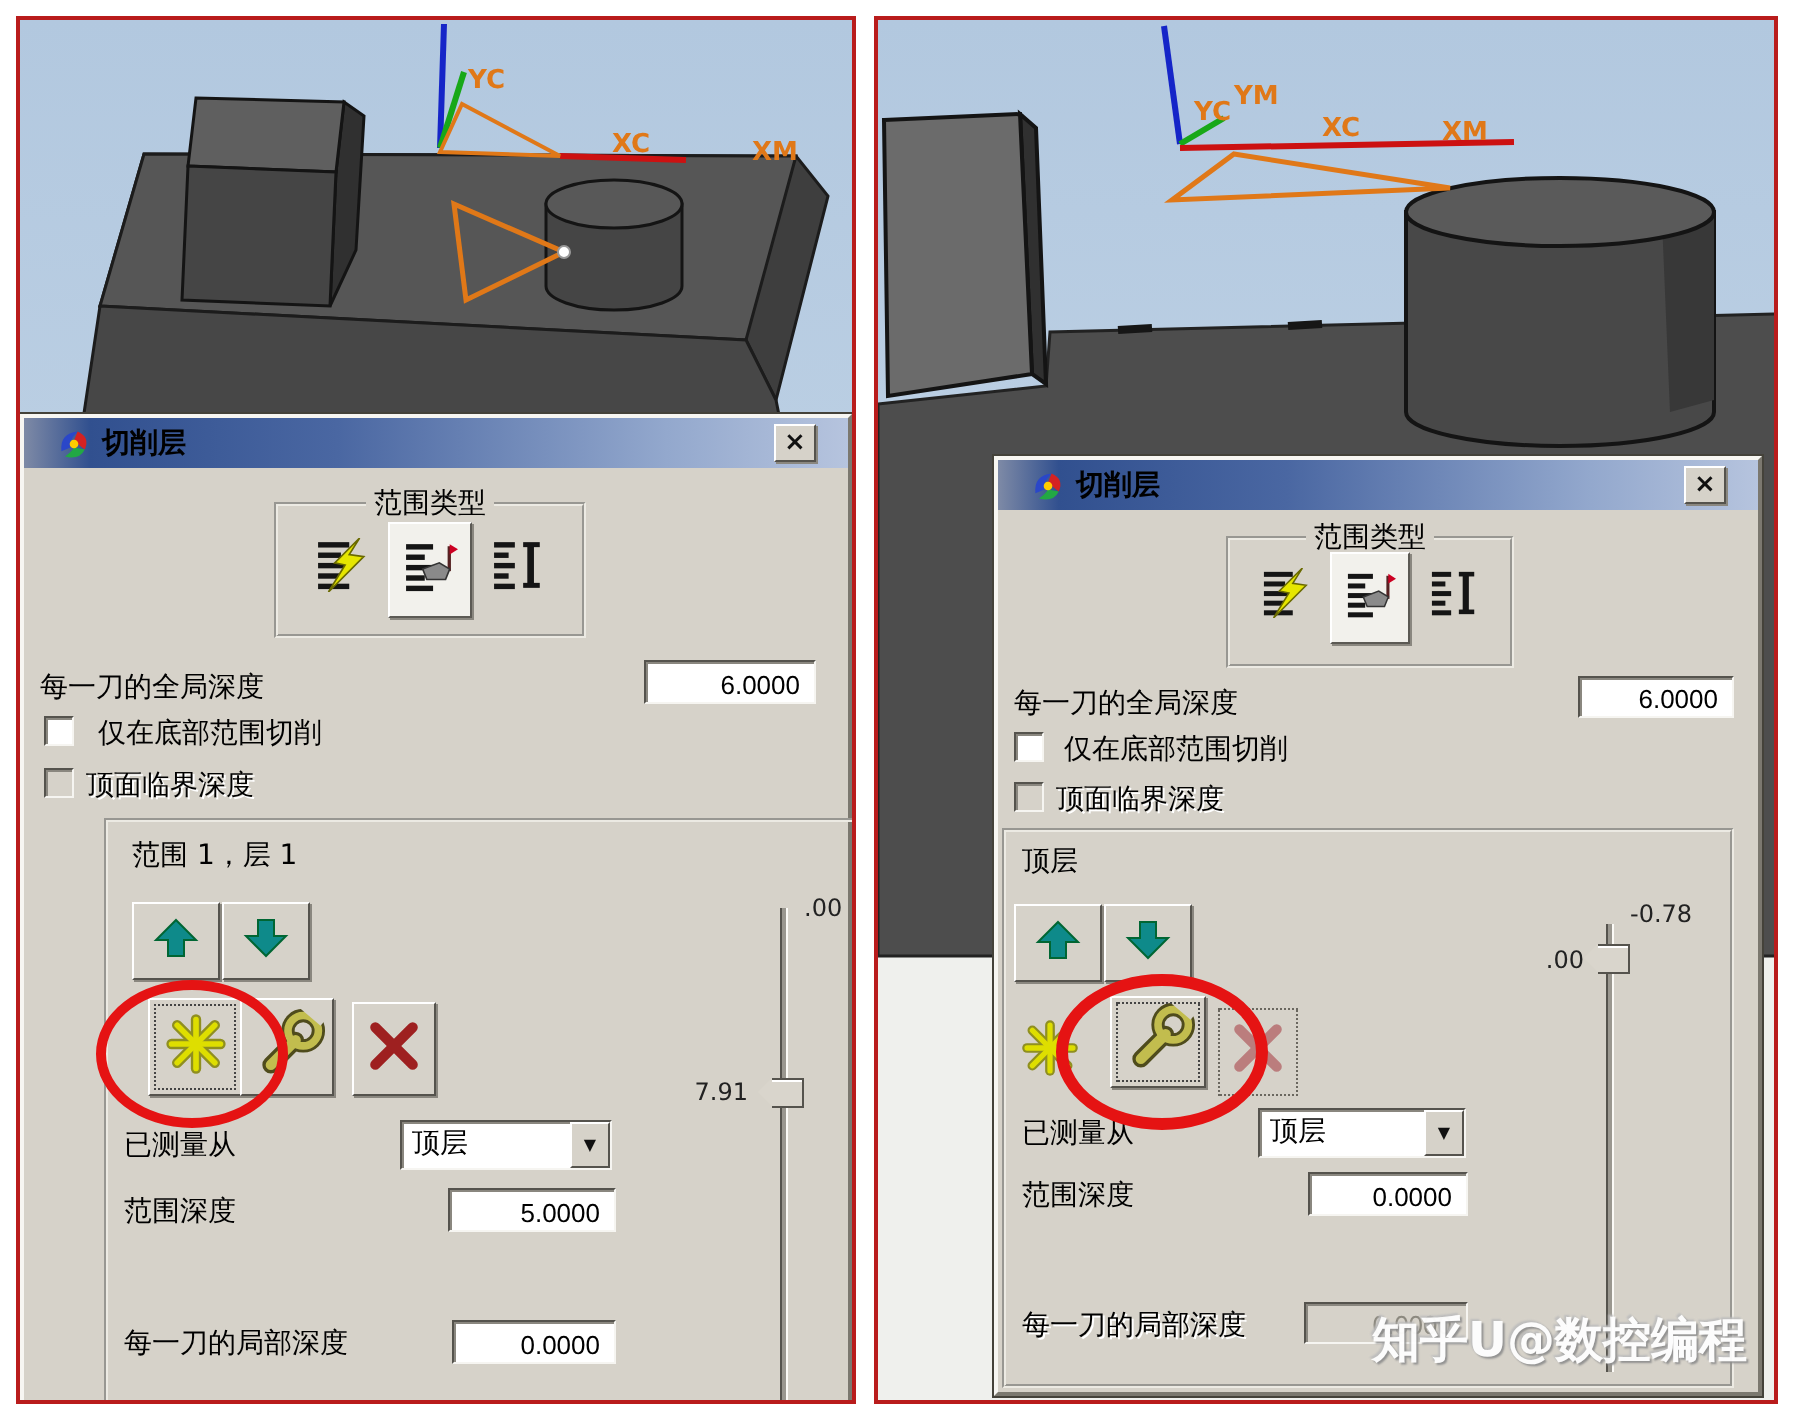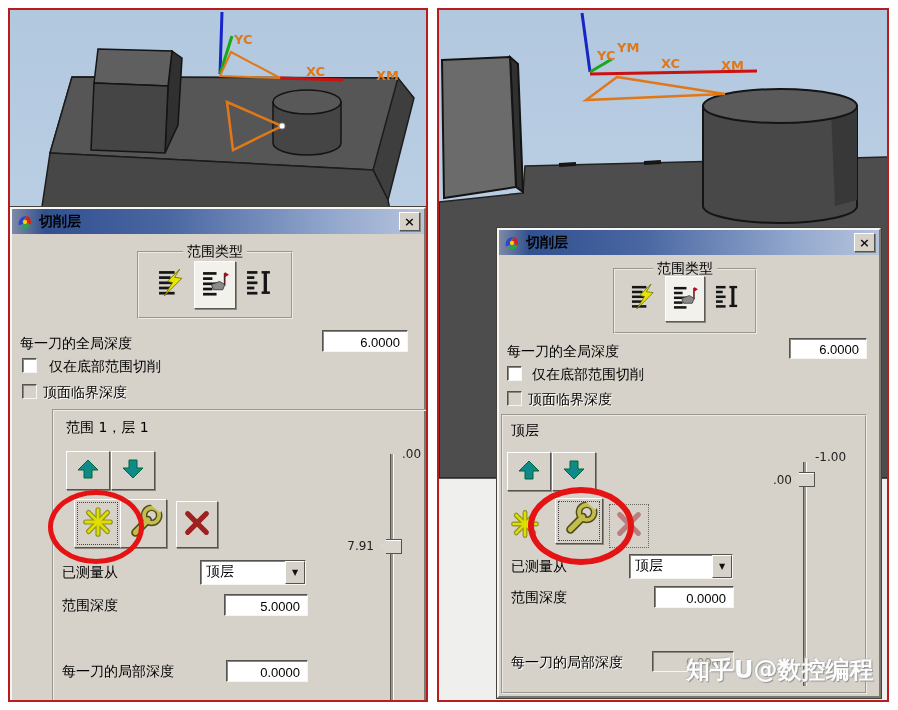--- a/index.html
+++ b/index.html
@@ -4,21 +4,21 @@
 <style>
   html,body{margin:0;padding:0;}
   .page{position:relative;width:898px;height:710px;background:#fff;overflow:hidden;
         font-family:"DejaVu Sans","Liberation Sans",sans-serif;}
   .panel{position:absolute;border:2px solid #b91c1c;background:#b9cee3;overflow:hidden;}
   .viewport{position:absolute;left:0;top:0;}
   
   .dialog{position:absolute;background:#d6d2c9;border:2px solid;
           border-color:#f7f6f2 #7b786f #7b786f #f7f6f2;box-shadow:0 0 0 1px #44423a;}
   .titlebar{position:absolute;left:0;top:0;right:0;height:25px;display:flex;align-items:center;
-            padding:0 4px;gap:5px;
+            padding:0 16px;gap:5px;
             background:linear-gradient(90deg,#7e8aa6 0%,#31508f 8%,#4a67a2 38%,#93a8cd 78%,#b6c4de 100%);}
   .tbtitle{font-size:14px;font-weight:bold;color:#000;white-space:nowrap;}
   .closebtn{margin-left:auto;width:19px;height:17px;background:#d6d2c9;border:1px solid;
             border-color:#fff #55534d #55534d #fff;box-shadow:1px 1px 0 #8a877f;
             display:flex;align-items:center;justify-content:center;
             font-size:13px;font-weight:bold;color:#111;line-height:1;}
   .lbl{position:absolute;font-size:14px;color:#000;white-space:nowrap;}
   .dis{color:#000000;text-shadow:1px 1px 0 #fff;}
   .tfield{position:absolute;background:#fff;border:1px solid;border-color:#55534d #f6f5f1 #f6f5f1 #55534d;
           box-shadow:inset 1px 1px 0 #8a877f;font-size:13px;color:#000;text-align:right;
@@ -422,21 +422,21 @@
           <span class="combo-arrow">▼</span>
         </div>
 
         <span class="lbl" style="left:8px;top:173px;">范围深度</span>
         <input class="tfield" style="left: 151px; top: 170px; width: 80px; height: 22px;" readonly="" value="0.0000">
 
         <span class="lbl dis" style="left:8px;top:238px;">每一刀的局部深度</span>
         <input class="tfield dised" style="left: 149px; top: 235px; width: 82px; height: 21px;" readonly="" value="0.0000">
 
         <div class="track" style="left:300px;top:46px;height:224px;"></div>
-        <span class="sl-lbl" style="left:312px;top:34px;">-1.00</span>
+        <span class="sl-lbl" style="left:312px;top:34px;">-0.78</span>
         <div class="thumb" style="left:296px;top:56px;"></div>
         <span class="sl-lbl r" style="left:249px;top:57px;width:40px;">.00</span>
       </div>
     </div>
   </div>
 
   <div class="watermark" style="left:686px;top:654px;">知乎U@数控编程</div>
 </div>
 
 </body></html>

